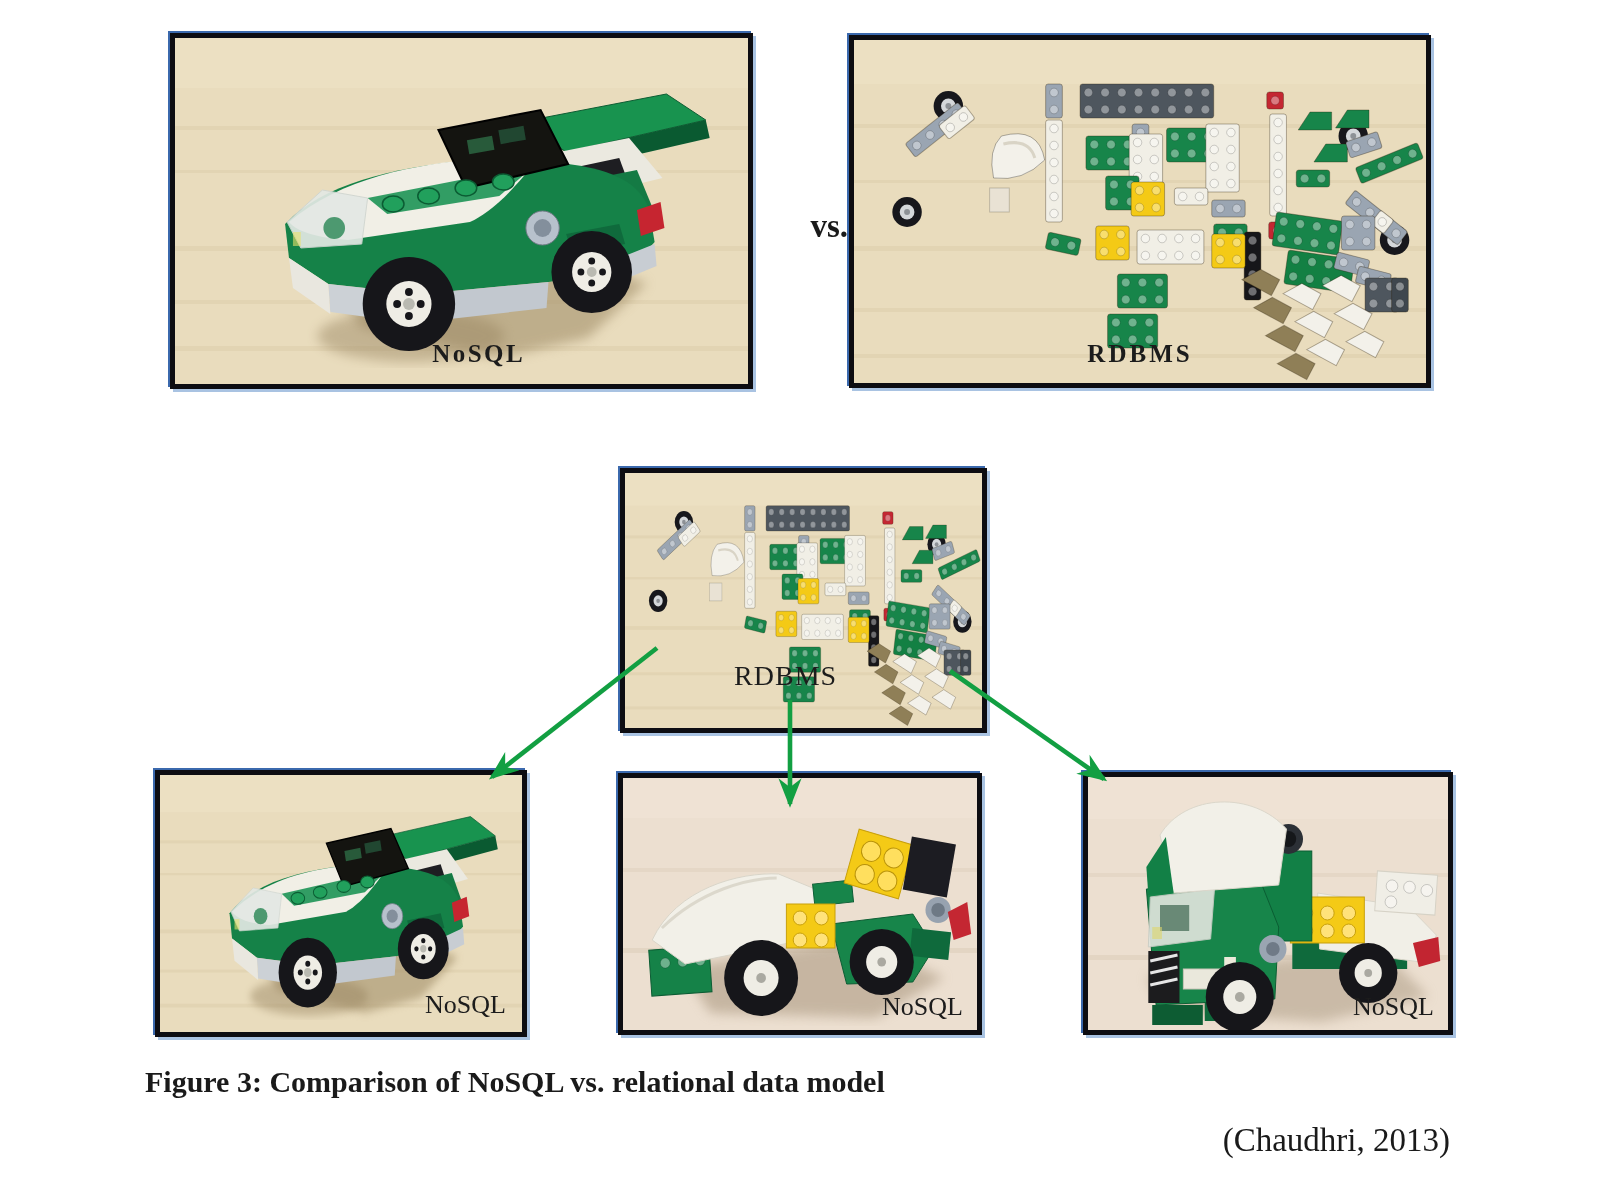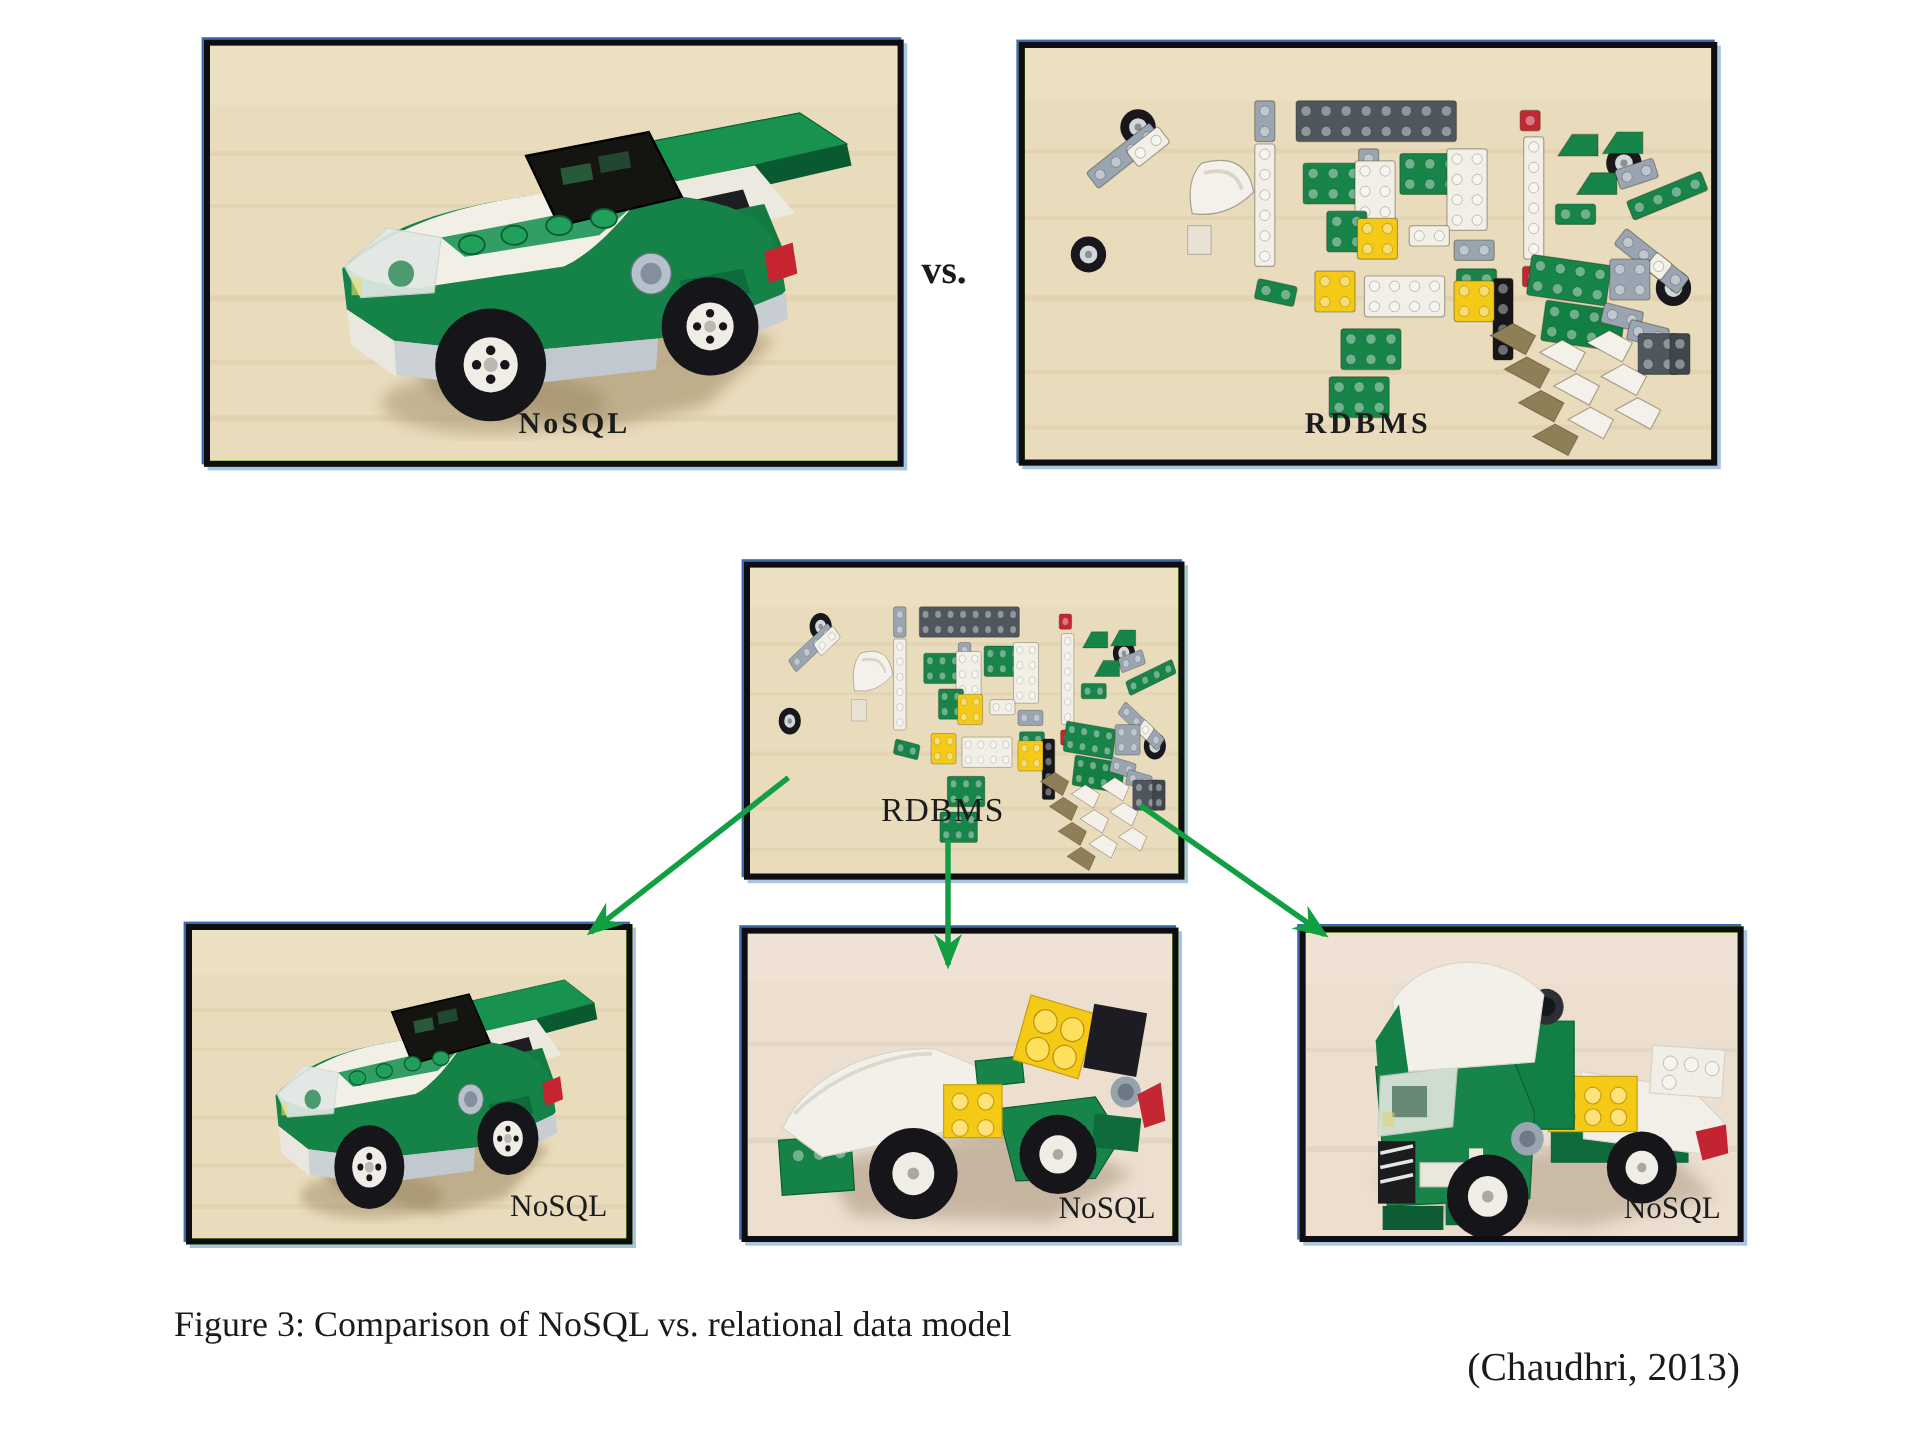--- a/index.html
+++ b/index.html
@@ -11,23 +11,23 @@
          box-shadow:-2px -2px 0 #3b69ad, 3px 3px 0 #a9c3e2;background:#84cc16;}
   .photo{display:block;width:100%;height:100%;}
 
   .lbl{position:absolute;color:#1c1c1c;line-height:1;white-space:nowrap;}
   .lbl-bold{font-weight:bold;font-size:25px;letter-spacing:2.5px;}
   .lbl-tl{left:53%;bottom:18px;transform:translateX(-50%);}
   .lbl-tr{left:50%;bottom:17px;transform:translateX(-50%);letter-spacing:3px;}
   .lbl-mid{left:45%;bottom:38px;transform:translateX(-50%);font-size:28px;letter-spacing:1px;}
   .lbl-nosql-br{right:14px;bottom:10px;font-size:26px;}
 
-  .vs{position:absolute;left:768px;top:208px;width:80px;text-align:left;
+  .vs{position:absolute;left:768px;top:208px;width:80px;text-align:right;
       font-weight:bold;font-size:33px;}
-  .caption{position:absolute;left:145px;top:1087px;font-weight:normal;font-size:30px;}
+  .caption{position:absolute;left:145px;top:1065px;font-weight:bold;font-size:30px;}
   .citation{position:absolute;right:150px;top:1122px;font-size:33px;font-family:Liberation Serif, serif;}
 
   .arrows{position:absolute;left:0;top:0;width:1600px;height:1191px;pointer-events:none;z-index:9;}
 
   
   svg .bk{stroke:rgba(40,30,10,.35);stroke-width:1;}
   svg .st{fill:rgba(255,255,255,.38);stroke:rgba(0,0,0,.22);stroke-width:.8;}
   svg .grain{fill:#d8c7a0;opacity:.35;}
 </style>
 </head>

